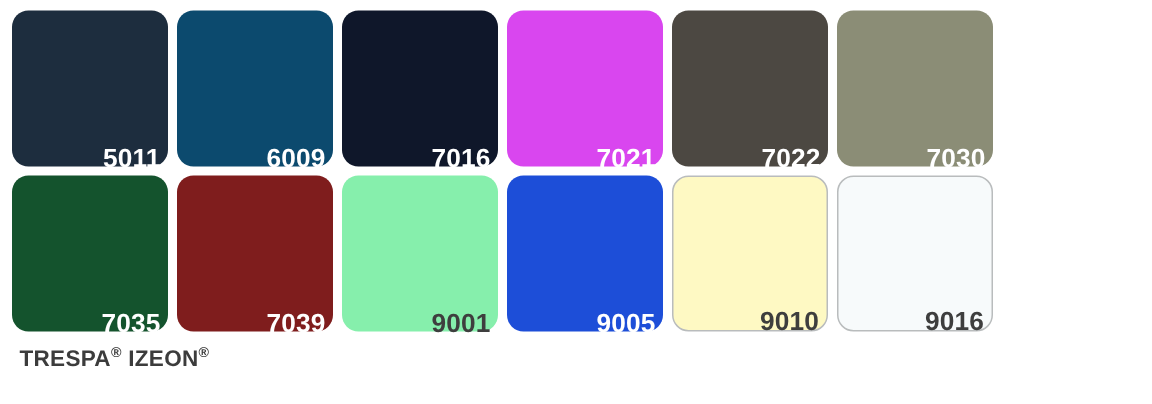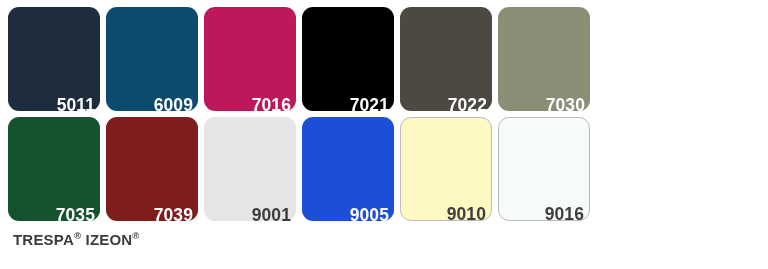--- a/index.html
+++ b/index.html
@@ -31,21 +31,21 @@
 
   .swatch-row {
     display: flex;
     gap: 6px;
     margin-bottom: 6px;
     height: 104px;
   }
 
   .swatch {
     position: relative;
-    width: 92px;
+    width: 104px;
     height: 104px;
     border-radius: 11px;
     box-sizing: border-box;
     flex: 0 0 auto;
   }
 
   .swatch.bordered {
     border: 1px solid #b9bcbd;
   }
 
@@ -93,42 +93,42 @@
 
   <div class="swatch-grid">
 
     <div class="swatch-row">
       <div class="swatch" style="background-color: rgb(29, 45, 62);">
         <span class="swatch-code light-text">5011</span>
       </div>
       <div class="swatch" style="background-color: #0c4a6e;">
         <span class="swatch-code light-text">6009</span>
       </div>
-      <div class="swatch" style="background-color: #be185d;">
+      <div class="swatch" style="background-color: #0f172a;">
         <span class="swatch-code light-text">7016</span>
       </div>
-      <div class="swatch" style="background-color: #000000; text-align: center;">
+      <div class="swatch" style="background-color: #d946ef; text-align: center;">
         <span class="swatch-code light-text">7021</span>
       </div>
       <div class="swatch" style="background-color: rgb(76, 72, 66);">
         <span class="swatch-code light-text">7022</span>
       </div>
       <div class="swatch" style="background-color: rgb(139, 141, 118);">
         <span class="swatch-code light-text">7030</span>
       </div>
     </div>
 
     <div class="swatch-row">
       <div class="swatch" style="background-color: #14532d;">
         <span class="swatch-code light-text">7035</span>
       </div>
       <div class="swatch" style="background-color: #7f1d1d;">
         <span class="swatch-code light-text">7039</span>
       </div>
-      <div class="swatch" style="background-color: #e5e5e5;">
+      <div class="swatch" style="background-color: #86efac;">
         <span class="swatch-code dark-text">9001</span>
       </div>
       <div class="swatch" style="background-color: #1d4ed8;">
         <span class="swatch-code light-text">9005</span>
       </div>
       <div class="swatch bordered" style="background-color: #fef9c3;">
         <span class="swatch-code dark-text">9010</span>
       </div>
       <div class="swatch bordered" style="background-color: rgb(247, 250, 251);">
         <span class="swatch-code dark-text">9016</span>

